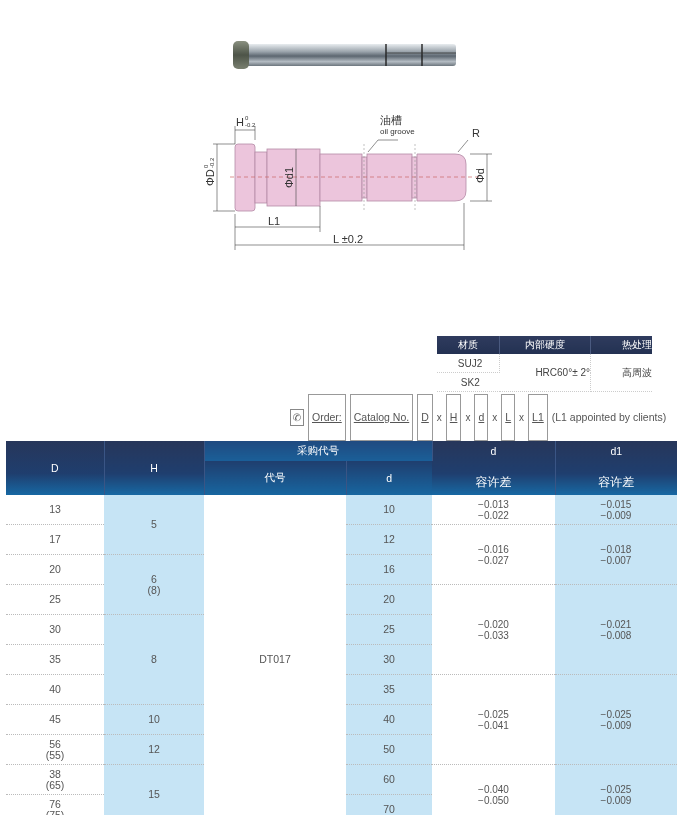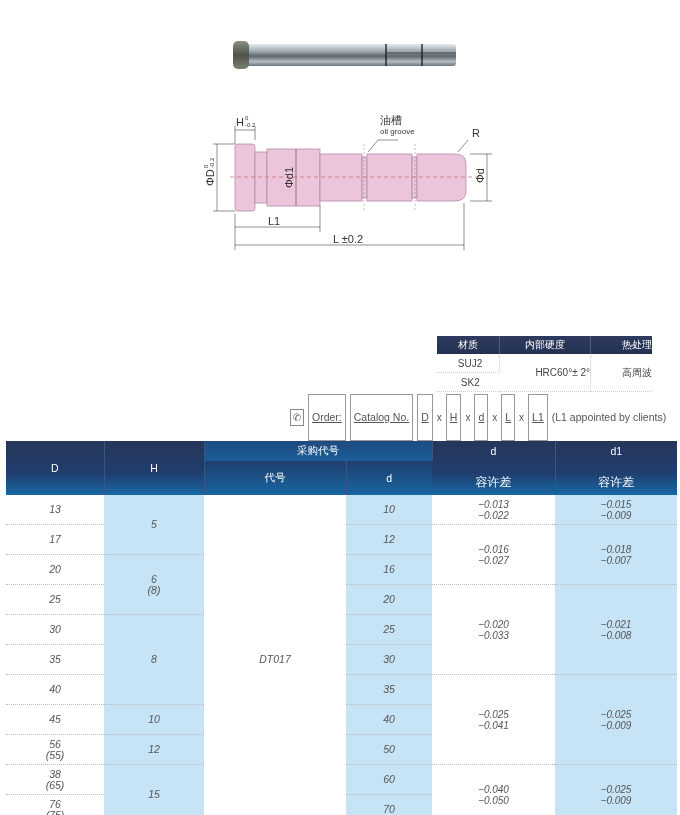--- a/index.html
+++ b/index.html
@@ -27,21 +27,21 @@
   .order .x { font-size:10px; }
   .order .phone { width:12px; height:15px; border:1px solid #888; display:inline-flex; align-items:center; justify-content:center; font-size:10px; }
 
   
   .main { left:6px; top:441px; width:671px; border-collapse:collapse; table-layout:fixed; font-size:10.5px; }
   .main th { color:#fff; font-weight:normal; padding:0; text-align:center; background:linear-gradient(#27365a 0%, #1f3e6e 60%, #1768a3 100%); border-right:1px solid #3a5585; }
   .main th:last-child { border-right:none; }
   .main th.sub { background:linear-gradient(#1f3e6e,#1766a0); }
   .main th.grp { background:linear-gradient(#1f4a80,#1a5f98); height:20px;text-align:center; }
   .main th .l2 { display:block; font-size:12px; margin-top:17px; }
-  .main td { text-align:center; padding:0; height:29px; border-bottom:1px dotted #bbb; color:#555; line-height:11px;font-style:italic; }
+  .main td { text-align:center; padding:0; height:29px; border-bottom:1px dotted #bbb; color:#555; line-height:11px; }
   .main td.blue { background:#c6e4f5; }
   .main td.tol { font-size:10px; }
   .main td.tol span { display:block; }
 </style>
 </head>
 <body>
 
 <svg class="abs photo" viewBox="0 0 228 36">
   <defs>
     <linearGradient id="steel" x1="0" y1="0" x2="0" y2="1">

